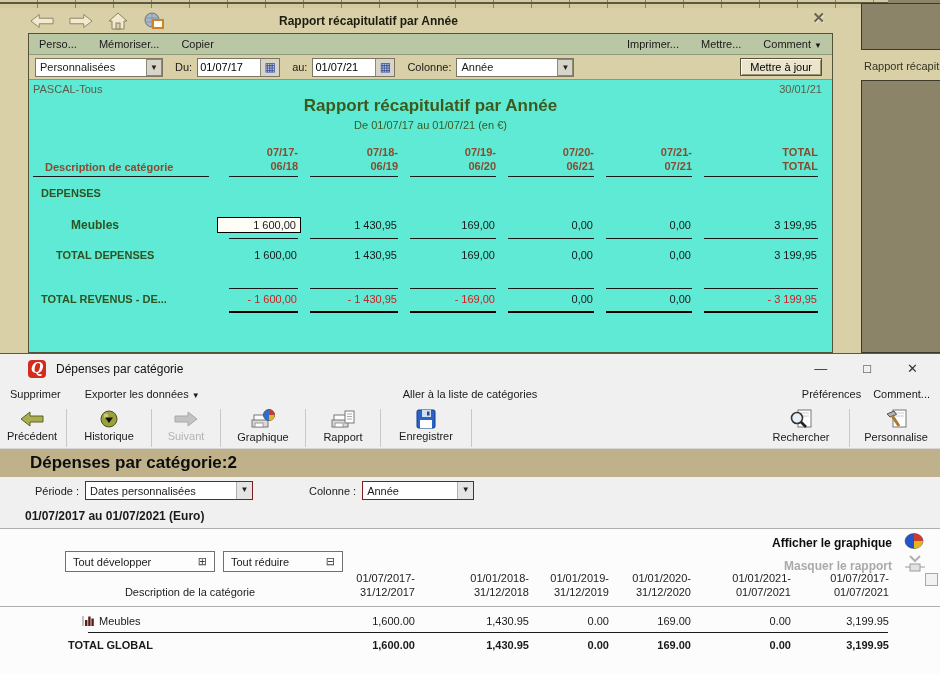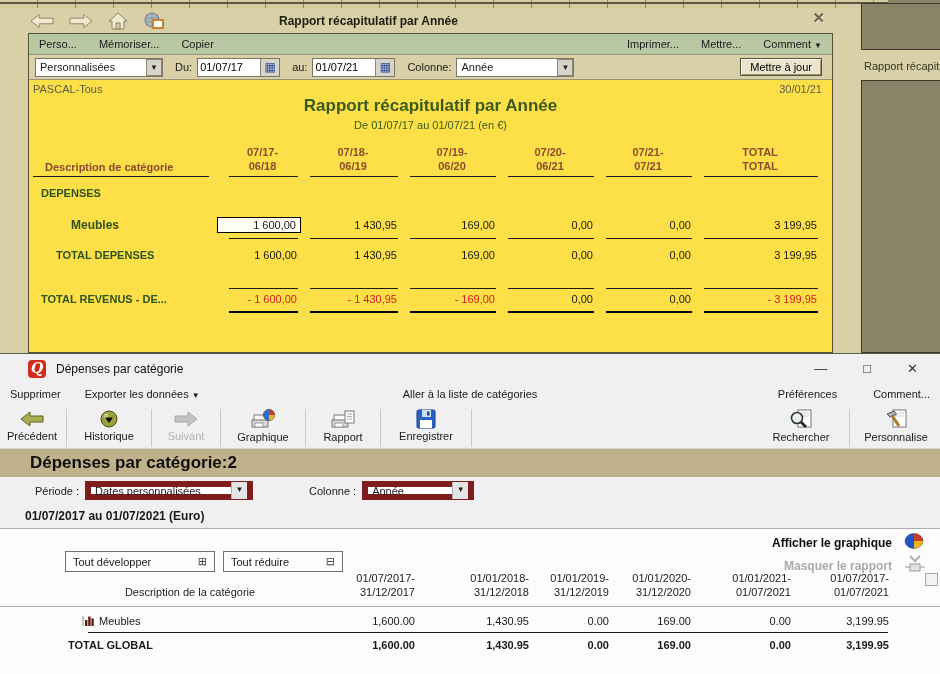--- a/index.html
+++ b/index.html
@@ -35,32 +35,32 @@
   .combo { background:#fff; border:1px solid #7a7666; height:19px; display:flex; align-items:center; }
   .combo .ctext { padding:0 4px; flex:1; white-space:nowrap; overflow:hidden; }
   .dd { width:16px; height:17px; background:#d8d4c8; border:1px solid #8a8a7a; font-size:8px; line-height:15px; text-align:center; color:#222; flex:0 0 auto; }
   .flabel { margin:0 5px 0 12px; }
   .datebox { display:flex; align-items:center; border:1px solid #7a7666; background:#fff; height:19px; }
   .datebox input { border:none; outline:none; width:62px; height:17px; font:inherit; padding:0 2px; background:#fff; }
   .calbtn { width:19px; height:17px; background:#d8d4c8; border-left:1px solid #8a8a7a; text-align:center; line-height:16px; font-size:12px; color:#2f4a9e; }
   .update-btn { margin-left:auto; margin-right:4px; background:#ece5cd; border:1px solid #55523a; box-shadow:inset 1px 1px 0 #fffdf0, inset -1px -1px 0 #9a9274; padding:2px 9px; font-size:11px; }
 
   
-  .tw-body { position:relative; height:272px; background:#fde047; overflow:hidden; }
+  .tw-body { position:relative; height:272px; background:#5eead4; overflow:hidden; }
   .acct { position:absolute; top:3px; left:4px; color:#5c5c49; }
   .pdate { position:absolute; top:3px; right:10px; color:#5c5c49; }
   .rtitle { text-align:center; margin-top:16px; font-size:17px; font-weight:bold; color:#3c5a1e; }
   .rsub { text-align:center; margin-top:3px; color:#3c5a1e; }
   .rtable { margin:14px 0 0 2px; }
   .trow { display:grid; grid-template-columns:186px 81px 100px 98px 98px 98px 126px; align-items:end; }
   .cell { overflow:visible; white-space:nowrap; }
   .cell.num { text-align:right; padding-right:1px; }
   .hcell { text-align:center; color:#8a4a30; font-weight:bold; line-height:14px; padding-left:10px; }
   .hdesc { color:#8a4a30; font-weight:bold; text-align:left; padding-left:14px; align-self:end; }
-  .h1,.h2 { display:block; }
+  .h1,.h2 { display:block;text-align:right; }
   .ulrow { height:4px; }
   .ul { border-bottom:1px solid #1a1a1a; height:3px; margin-left:12px; }
   .ull { margin-left:2px; margin-right:8px; }
   .dul { border-bottom:2px solid #000; height:3px; margin-left:12px; }
   .rowlabel { font-weight:bold; color:#2f5222; }
   .ind0 { padding-left:10px; } .ind1 { padding-left:25px; } .ind2 { padding-left:40px; font-size:12px; }
   .selbox { display:inline-block; border:1px solid #000; background:#fffef6; min-width:84px; text-align:right; padding:1px 4px; }
   .neg { color:#cc1f1f; }
   .sp6{height:6px;} .sp12{height:12px;} .sp20{height:20px;}
   .vrow { height:20px; align-items:center; }
@@ -73,30 +73,30 @@
 
   
   .bw { position:absolute; top:353px; left:0; width:940px; height:321px; background:#f0f0f0; border-top:1px solid #5a5a4a; }
   .bw-titlebar { height:29px; display:flex; align-items:center; padding:0 14px 0 28px; }
   .qlogo { width:18px; height:18px; background:#d42b1e; border-radius:4px; color:#fff; font-family:"DejaVu Serif", serif; font-weight:bold; font-style:italic; font-size:14px; text-align:center; line-height:17px; }
   .bw-title { margin-left:10px; font-size:12px; color:#111; }
   .winbtns { margin-left:auto; display:flex; gap:36px; font-size:13px; color:#333; padding-right:8px; }
   .bw-menubar { height:22px; display:flex; align-items:center; padding:0 10px; position:relative; }
   .bw-menubar .mitem { margin-right:24px; }
   .bw-menubar .center { position:absolute; left:0; right:0; text-align:center; }
-  .bw-menubar .rgroup { margin-left:auto; display:flex; gap:36px; position:relative; }
+  .bw-menubar .rgroup { margin-left:auto; display:flex; gap:12px; position:relative; }
   .bw-toolbar { height:44px; display:flex; align-items:flex-start; padding-top:3px; border-bottom:1px solid #d6d6d6; }
   .tbtn { display:flex; flex-direction:column; align-items:center; gap:1px; font-size:11px; padding-top:1px; }
   .tbtn svg { display:block; }
   .tsep { width:1px; height:38px; background:#c8c8c8; margin:1px 2px 0 2px; flex:0 0 auto; }
   .tspacer { flex:1; }
   .disabled { color:#b4b4b4; }
   .bw-band { height:28px; background:#bfb28a; display:flex; align-items:center; padding-left:30px; font-size:17px; font-weight:bold; color:#0d0d0d; }
   .bw-controls { height:27px; display:flex; align-items:center; padding-left:35px; }
-  .bw-controls .combo { border:6px solid #7f1d1d;justify-content:flex-end; }
+  .bw-controls .combo { border:1px solid #7f1d1d;justify-content:flex-end; }
   .bw-controls .dd { background:#e4e4e4; border:none; border-left:1px solid #b0b0b0; height:17px; }
   .clabel { margin-right:6px; }
   .gap56 { width:56px; }
   .bw-range { height:24px; display:flex; align-items:center; padding-left:25px; font-weight:bold; font-size:12px; }
   .bw-content { position:relative; height:146px; background:#fcfcfc; border-top:1px solid #b0b0b0; }
   .show-chart { position:absolute; top:7px; right:48px; font-weight:bold; font-size:12px; color:#0d0d0d; }
   .pie-pos { position:absolute; top:4px; right:16px; }
   .hide-report { position:absolute; top:30px; right:48px; font-weight:bold; font-size:12px; color:#aaa; }
   .hide-pos { position:absolute; top:26px; right:14px; }
   .xbtn { position:absolute; top:22px; height:21px; background:#fdfdfd; border:1px solid #707070; display:flex; align-items:center; justify-content:space-between; padding:0 7px; font-size:11px; }

